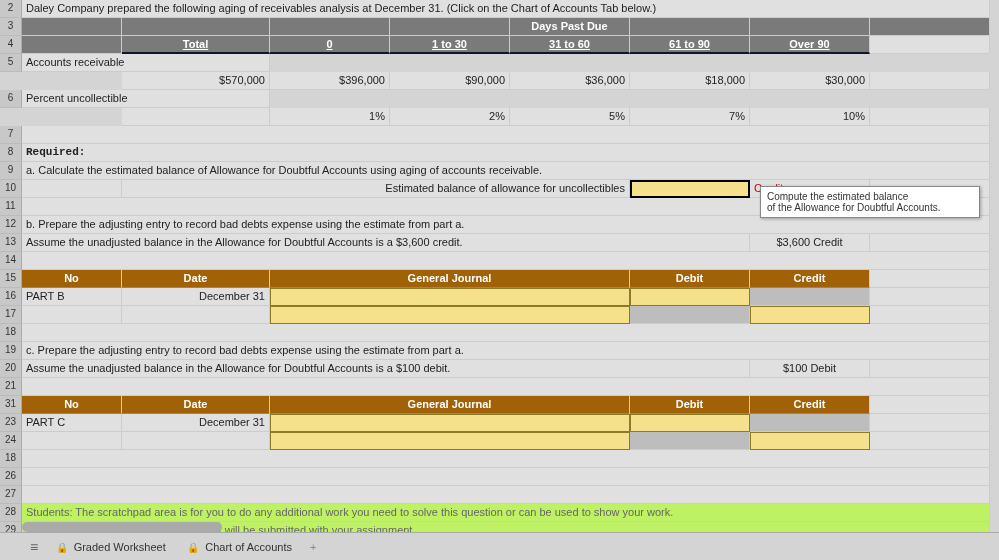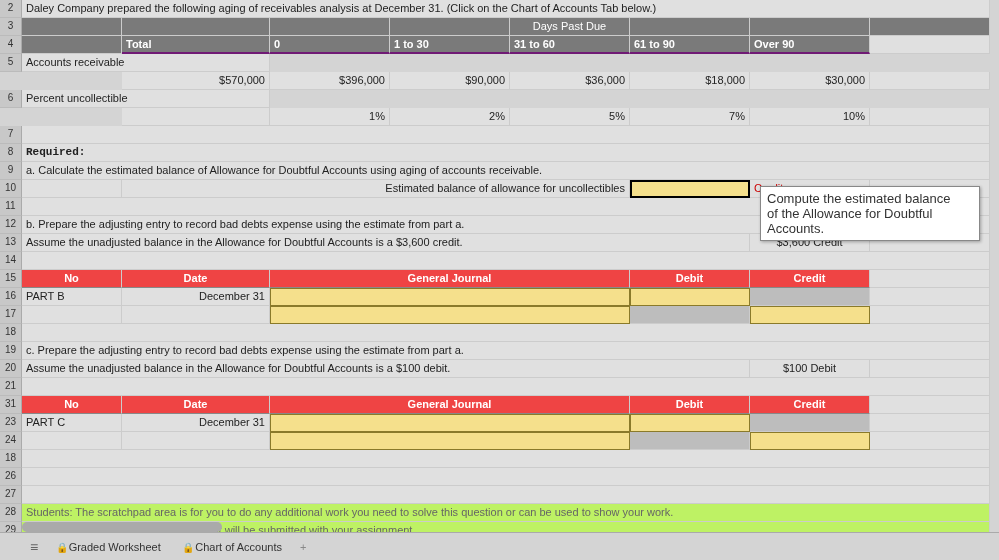--- a/index.html
+++ b/index.html
@@ -31,38 +31,39 @@
       border-right: 1px solid #ccc;
       border-bottom: 1px solid #ccc;
       padding: 2px 4px;
       height: 18px;
       background: #e0e0e0;
       color: #222;
       white-space: nowrap;
       overflow: visible;
     }
     .hdr-blue {
-      background: #ef4444;
+      background: #a16207;
       color: #fff;
       font-weight: bold;
       text-align: center;
       border-bottom: 1px solid #888;
     }
     .darkhdr {
       background: #7a7a7a;
       color: #fff;
-      font-weight: normal;
+      font-weight: bold;
       text-align: center;
     }
     .darkhdr-underline {
       background: #7a7a7a;
       color: #fff;
       font-weight: bold;
-      text-align: left;
-      border-bottom: 2px solid #701a75;
+      text-align: center;
+      border-bottom: 2px solid #0f172a;
+      text-decoration: underline;
     }
     .right { text-align: right; }
     .center { text-align: center; }
     .bold { font-weight: bold; font-family: Liberation Mono, monospace; }
     .yellow-cell {
       background: #f5e08c;
       border: 1px solid #8a7a2a;
     }
     .yellow-sel {
       background: #f5e08c;
@@ -73,21 +74,21 @@
     }
     .wide { grid-column: span 8; }
     .span2 { grid-column: span 2; }
     .tooltip-box {
       position: absolute;
       top: 186px;
       left: 760px;
       background: #fff;
       border: 1px solid #888;
       padding: 4px 6px;
-      font-size: 13px;
+      font-size: 10px;
       color: #333;
       width: 220px;
       z-index: 10;
       box-shadow: 1px 1px 3px rgba(0,0,0,0.3);
     }
     .student-note {
       background: #bef264;
       color: #666;
       font-style: normal;
     }
@@ -102,20 +103,21 @@
       display: flex;
       align-items: center;
       padding-left: 30px;
       gap: 14px;
       font-size: 11px;
       color: #333;
     }
     .tab {
       display: flex;
       align-items: center;
+      gap: 5px;
       padding: 2px 4px;
       cursor: pointer;
     }
     .hamburger {
       color: #666;
       font-size: 14px;
     }
     .lock-icon::before {
       content: "🔒";
       font-size: 10px;

